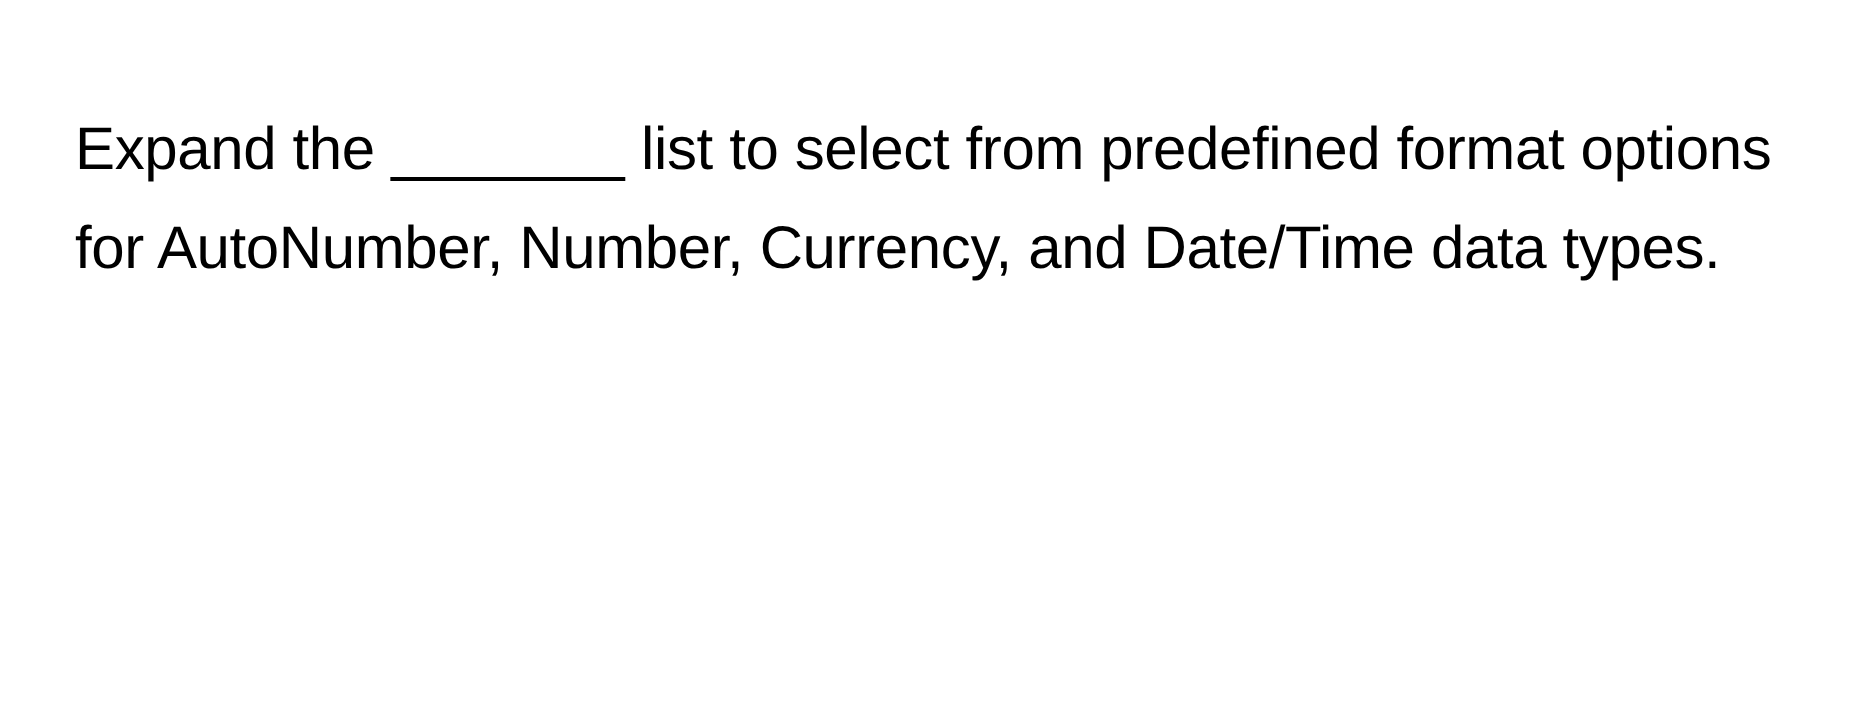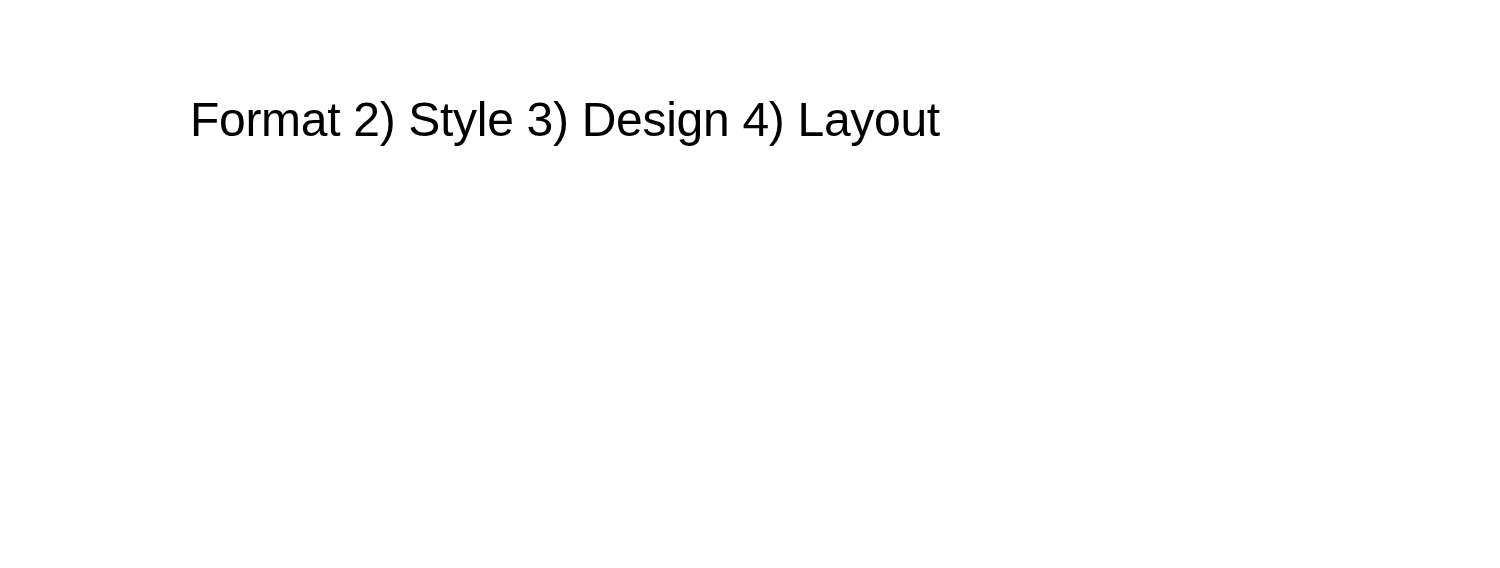--- a/index.html
+++ b/index.html
@@ -32,14 +32,16 @@
       margin-top: 0;
     }
     .blank {
       letter-spacing: 0px;
     }
   </style>
 </head>
 <body>
 
 <div class="question-container">
-  <p class="answer-options">Format 2) Style 3) Design 4) Layout</p>
+  <p class="question-stem">
+    <span>Expand the </span><span class="blank">_______</span><span> list to select from predefined format options for AutoNumber, Number, Currency, and Date/Time data types.</span>
+  </p>
 </div>
 
 </body></html>

